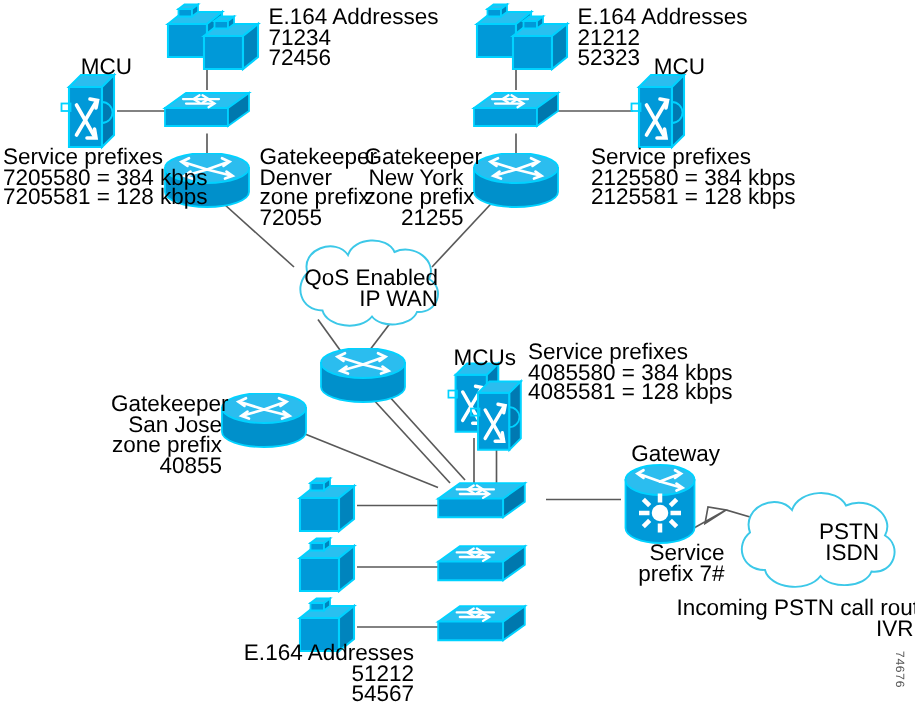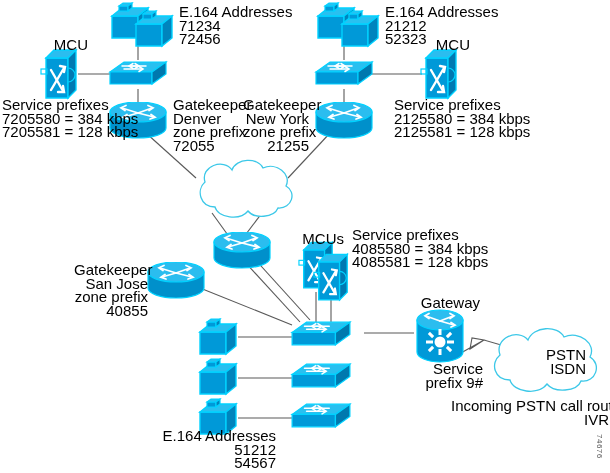--- a/index.html
+++ b/index.html
@@ -248,36 +248,38 @@
 
   <div class="lbl left" style="left:394px; top:98px; width:135px;">Service prefixes
 2125580 = 384 kbps
 2125581 = 128 kbps</div>
 
   <div class="lbl right" style="left:243px; top:98px; width:66px;">Gatekeeper
 New York
 zone prefix
 21255</div>
 
+  <div class="lbl center" style="left:196px; top:179px; width:96px;">QoS Enabled
+IP WAN</div>
 
   <div class="lbl center" style="left:290px; top:232px; width:54px;">MCUs</div>
 
   <div class="lbl left" style="left:352px; top:228px; width:135px;">Service prefixes
 4085580 = 384 kbps
 4085581 = 128 kbps</div>
 
   <div class="lbl right" style="left:74px; top:263px; width:74px;">Gatekeeper
 San Jose
 zone prefix
 40855</div>
 
   <div class="lbl center" style="left:400px; top:296px; width:80px;">Gateway</div>
 
   <div class="lbl center" style="left:397px; top:362px; width:86px;">Service
-prefix 9#</div>
+prefix 7#</div>
 
   <div class="lbl center" style="left:506px; top:348px; width:80px;">PSTN
 ISDN</div>
 
   <div class="lbl center" style="left:451px; top:399px; width:158px;">Incoming PSTN call routing
 IVR</div>
 
   <div class="lbl center" style="left:106px; top:429px; width:170px;">E.164 Addresses
 51212
 54567</div>

